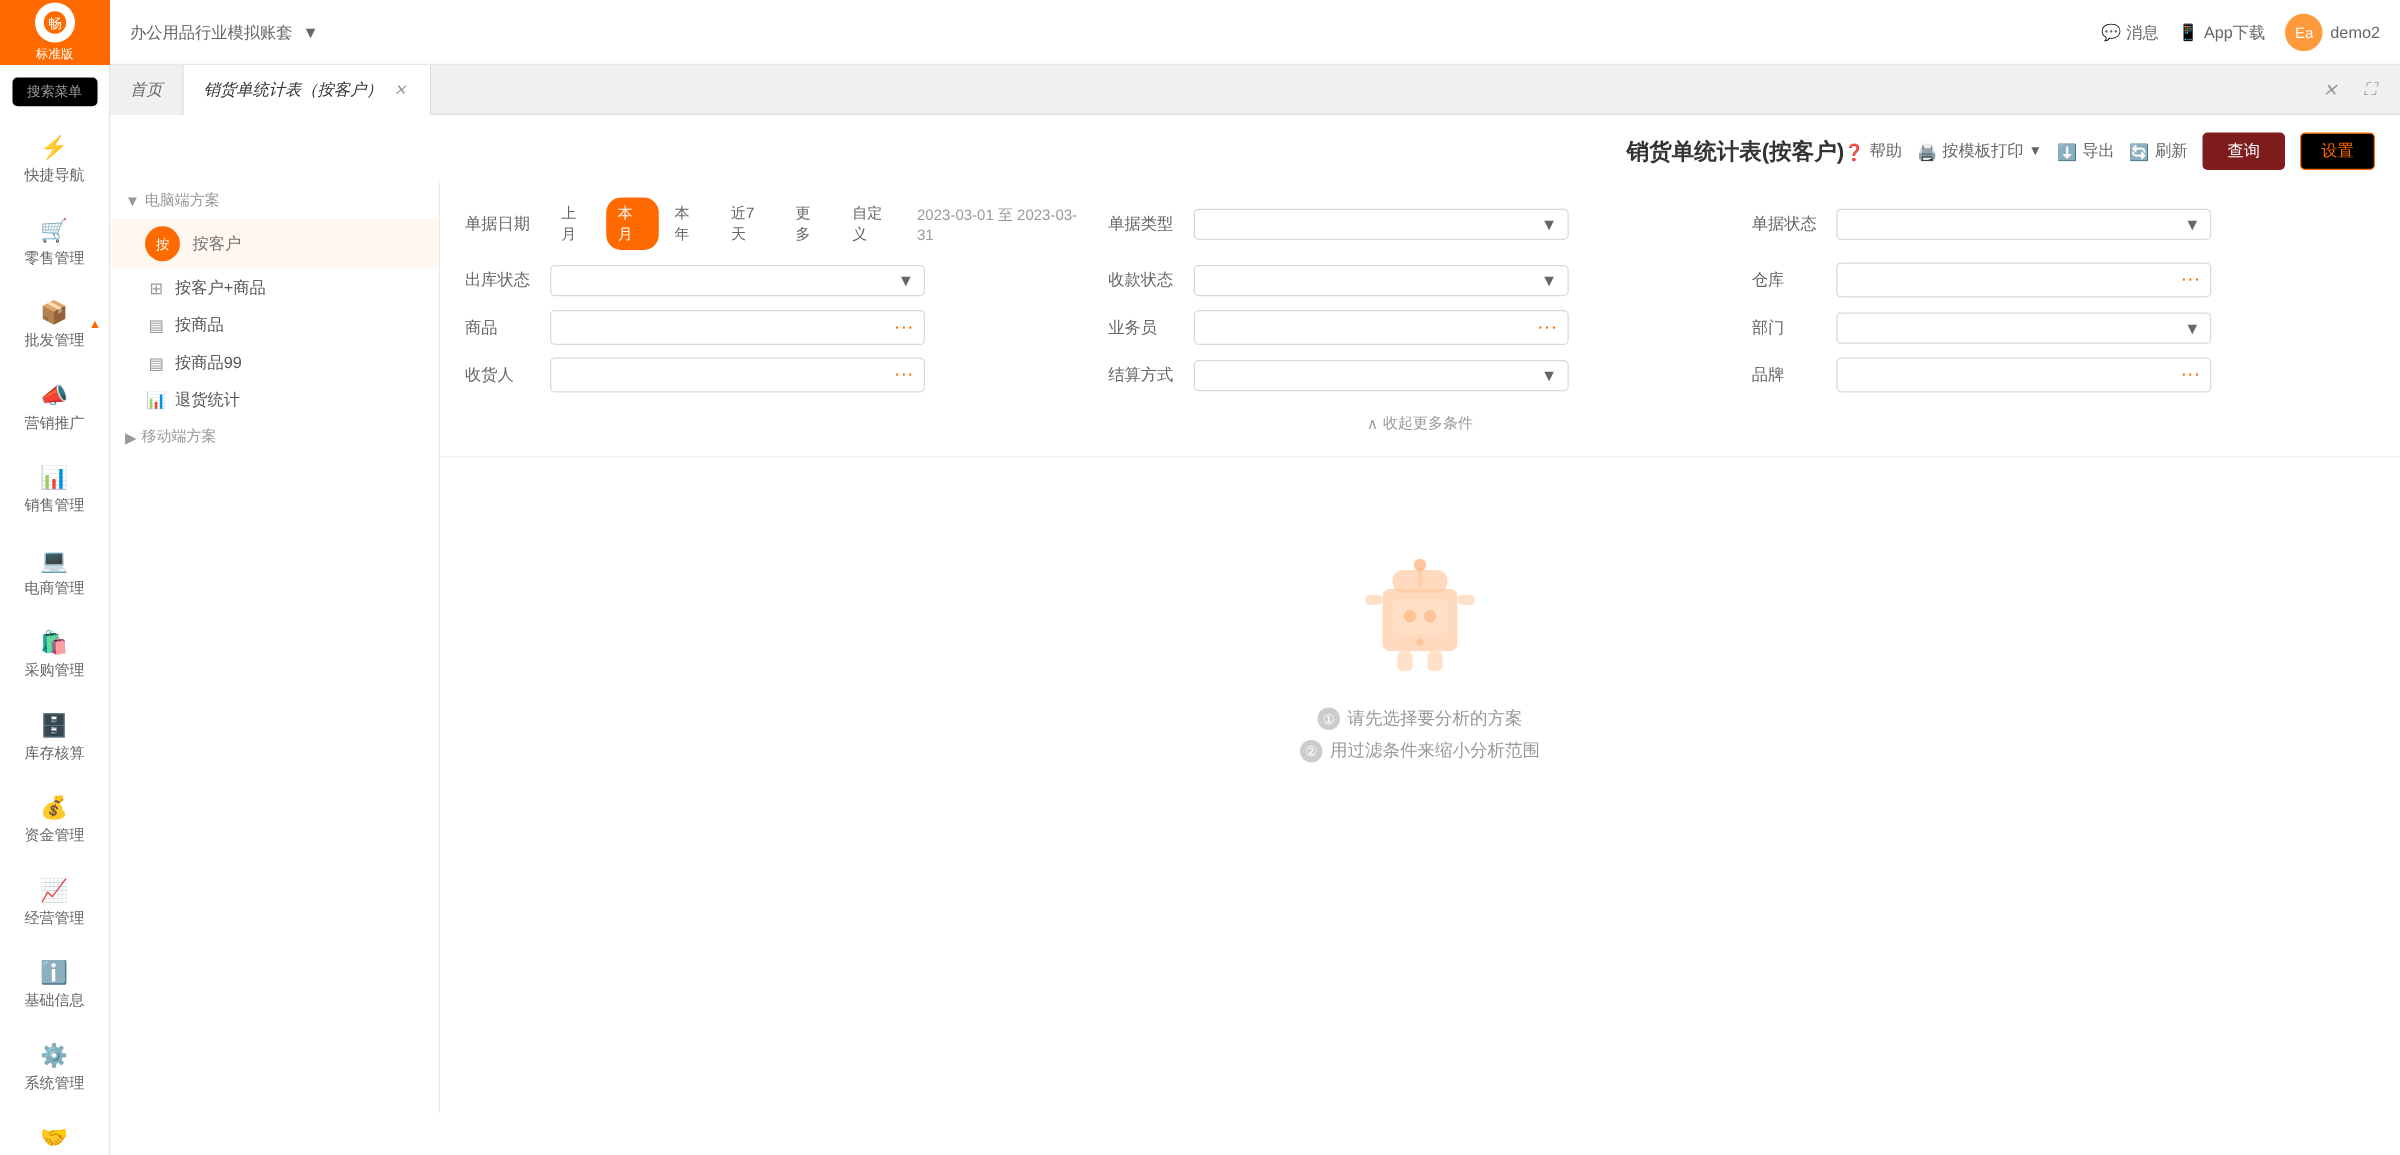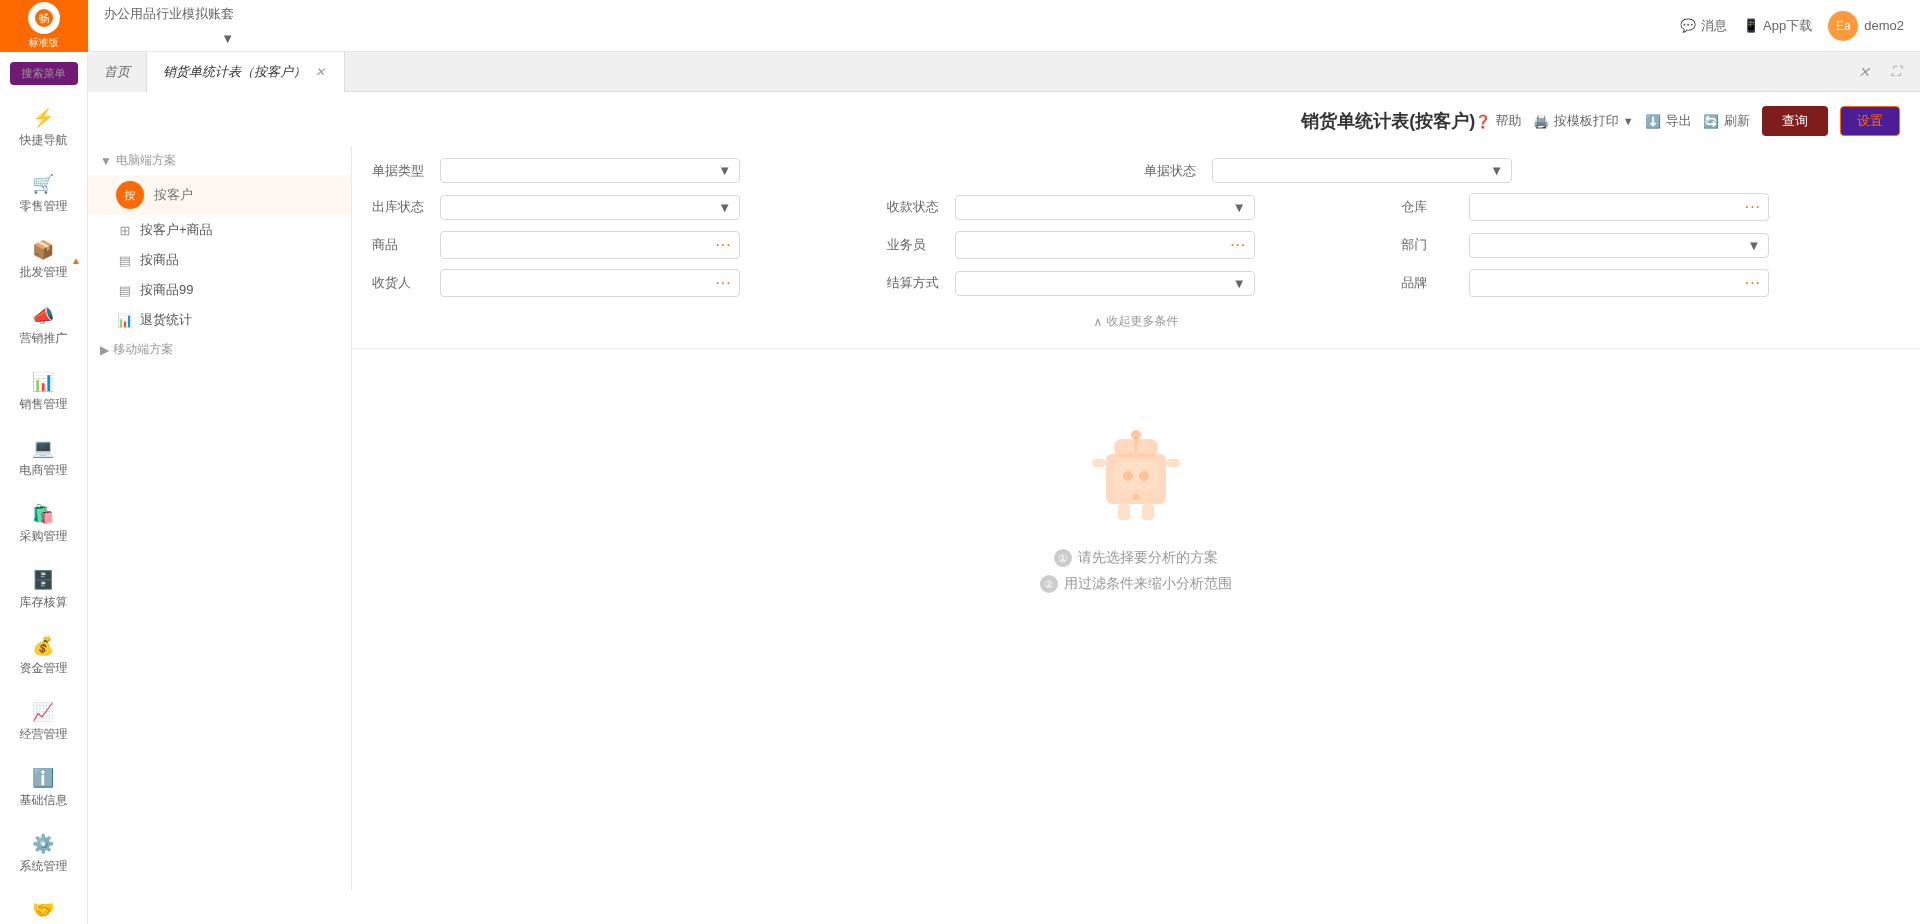--- a/index.html
+++ b/index.html
@@ -12,42 +12,42 @@
     .sidebar-logo-text { color: #fff; font-size: 10px; margin-top: 2px; }
     .sidebar-nav { width: 100%; flex: 1; overflow-y: auto; }
     .sidebar-item { width: 100%; padding: 12px 4px; display: flex; flex-direction: column; align-items: center; cursor: pointer; color: #666; font-size: 12px; border-bottom: none; }
     .sidebar-item-icon { font-size: 18px; margin-bottom: 3px; }
 
     
     .main { flex: 1; display: flex; flex-direction: column; overflow: hidden; }
 
     
     .topbar { height: 52px; background: #fff; border-bottom: 1px solid #e8e8e8; display: flex; align-items: center; justify-content: space-between; padding: 0 16px; flex-shrink: 0; }
-    .topbar-left { display: flex; align-items: flex-end; gap: 8px; font-size: 13px; color: #333; flex-direction: column; }
+    .topbar-left { display: flex; align-items: center; gap: 8px; font-size: 13px; color: #333; }
     .topbar-dropdown { display: flex; align-items: center; gap: 4px; cursor: pointer; color: #666; }
     .topbar-right { display: flex; align-items: center; gap: 16px; }
     .topbar-icon-btn { display: flex; align-items: center; gap: 4px; cursor: pointer; color: #666; font-size: 13px; }
     .avatar { width: 30px; height: 30px; border-radius: 50%; background: #ff9a3c; display: flex; align-items: center; justify-content: center; color: #fff; font-size: 12px; }
 
     
     .tabbar { height: 40px; background: #f0f0f0; display: flex; align-items: center; flex-shrink: 0; border-bottom: 1px solid #ddd; font-style: italic; }
     .tab { height: 40px; padding: 0 16px; display: flex; align-items: center; gap: 6px; cursor: pointer; font-size: 13px; color: #666; background: #f0f0f0; border-right: 1px solid #ddd; }
     .tab.active { background: #fff; color: #333; font-weight: 500; }
     .tab-close { font-size: 12px; color: #999; cursor: pointer; display: flex; align-items: center; justify-content: center; width: 16px; height: 16px; border-radius: 50%; }
     .tab-home { color: #666; }
     .tab-window-controls { margin-left: auto; display: flex; align-items: center; gap: 8px; padding-right: 12px; }
     .tab-win-btn { width: 24px; height: 24px; display: flex; align-items: center; justify-content: center; cursor: pointer; color: #999; font-size: 14px; }
 
     
     .page-content { flex: 1; overflow-y: auto; background: #fff; }
     .page-title { font-size: 18px; font-weight: 600; color: #333; }
     .page-header-actions { display: flex; align-items: center; gap: 12px; }
     .page-header-btn { display: flex; align-items: center; gap: 4px; cursor: pointer; color: #666; font-size: 13px; }
     .btn-primary { background: #7f1d1d; color: #fff; border: none; padding: 6px 20px; border-radius: 4px; cursor: pointer; font-size: 13px; }
-    .btn-setting { background: #4c1d95; color: #ff6a00; border: 1px solid #ff6a00; padding: 5px 16px; border-radius: 4px; cursor: pointer; font-size: 13px; }
+    .btn-setting { background: #000000; color: #ff6a00; border: 1px solid #ff6a00; padding: 5px 16px; border-radius: 4px; cursor: pointer; font-size: 13px; }
 
     
     .left-panel { width: 264px; border-right: 1px solid #e8e8e8; background: #fff; padding: 0; flex-shrink: 0; }
     .left-panel-header { padding: 10px 12px; display: flex; align-items: center; justify-content: space-between; font-size: 13px; color: #333; font-weight: 500; border-bottom: 1px solid #f0f0f0; }
     .left-panel-header-actions { display: flex; align-items: center; gap: 6px; }
     .icon-btn-small { width: 24px; height: 24px; display: flex; align-items: center; justify-content: center; cursor: pointer; color: #999; font-size: 14px; border-radius: 4px; }
     .tree-item { padding: 6px 12px 6px 16px; display: flex; align-items: center; gap: 6px; cursor: pointer; font-size: 13px; color: #555; }
     .tree-item-indent { padding-left: 28px; }
     .tree-item-active-circle { width: 28px; height: 28px; border-radius: 50%; background: #ff6a00; color: #fff; display: flex; align-items: center; justify-content: center; font-size: 11px; margin-right: 4px; flex-shrink: 0; }
     .tree-group-label { padding: 6px 12px; font-size: 12px; color: #999; display: flex; align-items: center; gap: 4px; cursor: pointer; }
@@ -92,21 +92,21 @@
       <svg width="20" height="20" viewBox="0 0 20 20">
           <circle cx="10" cy="10" r="9" fill="#ff6a00"></circle>
           <text x="10" y="14" text-anchor="middle" fill="#fff" font-size="11">畅</text>
         </svg>
     </div>
     <div class="sidebar-logo-text">标准版</div>
   </div>
 
   <div class="sidebar-nav">
     <div class="sidebar-item" style="padding:10px 4px;">
-      <div style="background:#701a75;border-radius:4px;padding:4px 8px;font-size:11px;color:#999;width:68px;text-align:center;">搜索菜单</div>
+      <div style="background:#000000;border-radius:4px;padding:4px 8px;font-size:11px;color:#999;width:68px;text-align:center;">搜索菜单</div>
     </div>
     <div class="sidebar-item">
       <div class="sidebar-item-icon">⚡</div>
       <div>快捷导航</div>
     </div>
     <div class="sidebar-item">
       <div class="sidebar-item-icon">🛒</div>
       <div>零售管理</div>
     </div>
     <div class="sidebar-item" style="position:relative;">
@@ -270,20 +270,32 @@
           <span>▶</span>
           <span>移动端方案</span>
         </div>
       </div>
 
       <div class="right-panel">
 
         <div class="filter-area">
 
           <div class="filter-row">
+            <div class="filter-row-item">
+              <span class="filter-label">单据日期</span>
+              <div class="filter-date-group">
+                <div class="date-btn">上月</div>
+                <div class="date-btn active">本月</div>
+                <div class="date-btn">本年</div>
+                <div class="date-btn">近7天</div>
+                <div class="date-btn">更多</div>
+                <div class="date-btn">自定义</div>
+                <span class="date-range-text">2023-03-01 至 2023-03-31</span>
+              </div>
+            </div>
 
             <div class="filter-row-item">
               <span class="filter-label">单据类型</span>
               <div class="filter-select filter-select-wide">
                 <span></span>
                 <span>▼</span>
               </div>
             </div>
 
             <div class="filter-row-item">

